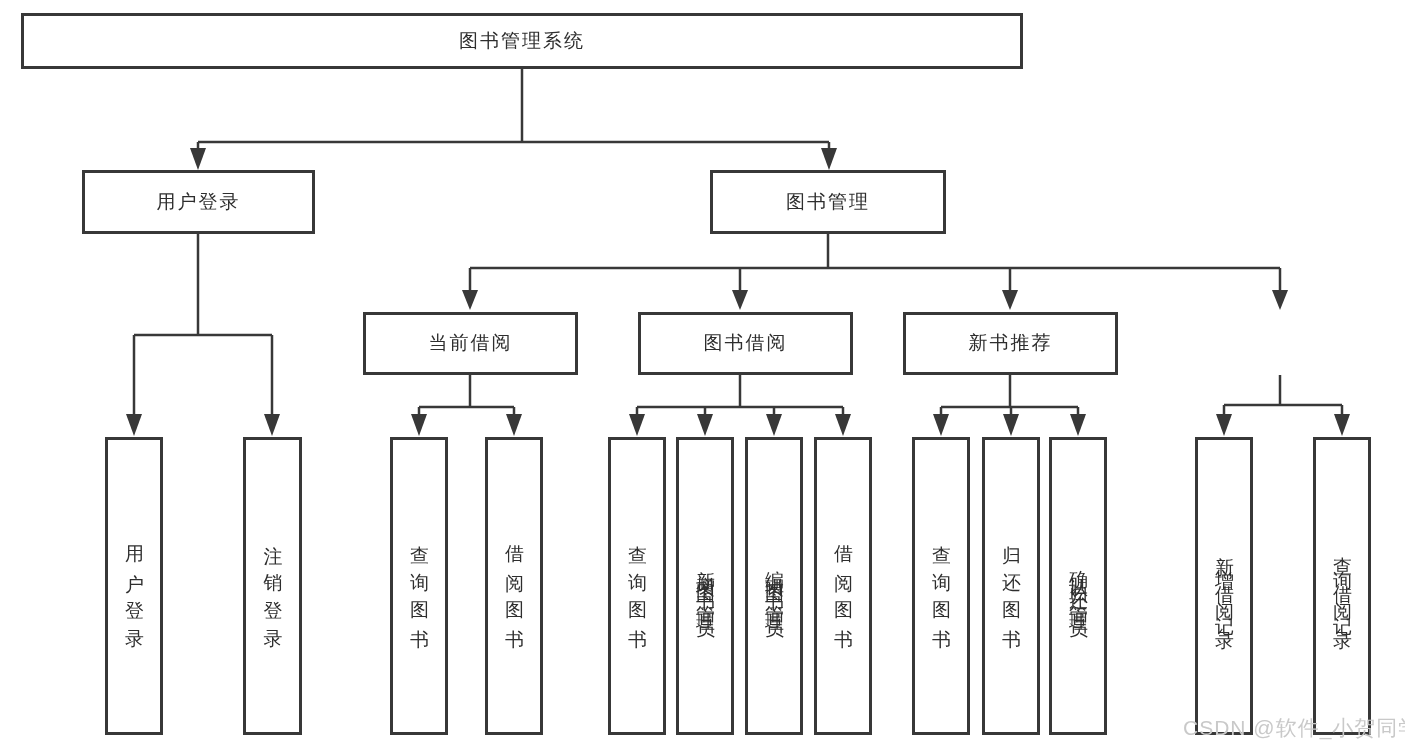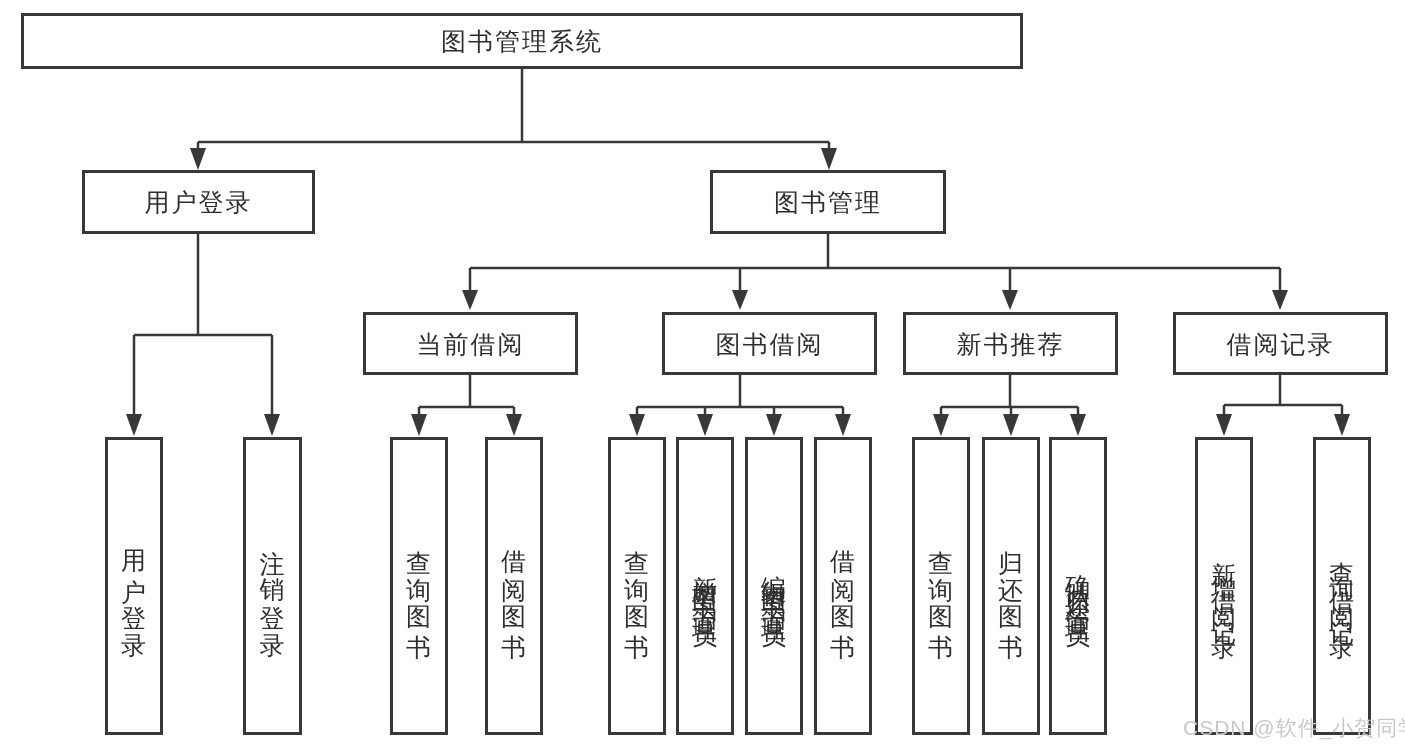--- a/index.html
+++ b/index.html
@@ -4,21 +4,21 @@
 <style>
   html,body{margin:0;padding:0;background:#ffffff;}
   #stage{
     position:relative;width:1405px;height:747px;background:#ffffff;
     font-family:"Liberation Sans",sans-serif;overflow:hidden;
   }
   #wires{position:absolute;left:0;top:0;z-index:0;}
   .box{
     position:absolute;box-sizing:border-box;border:3px solid #383838;
     background:#ffffff;display:flex;align-items:center;justify-content:center;
-    color:#2e2e2e;font-size:25px;letter-spacing:2px;z-index:1;line-height:1.2;
+    color:#2e2e2e;font-size:19px;letter-spacing:2px;z-index:1;line-height:1.2;
   }
   .vbox span{
     writing-mode:vertical-rl;text-orientation:mixed;letter-spacing:2px;
     white-space:nowrap;
   }
   .sp4 span{letter-spacing:28px;}
   .sp6 span{letter-spacing:15px;}
   .sp9 span{letter-spacing:7px;}
   .watermark{
     position:absolute;left:1183px;top:714px;z-index:2;color:#c9c9c9;
@@ -103,28 +103,25 @@
   <div class="box" style="left:82px;top:170px;width:233px;height:64px;">
     <span>用户登录</span>
   </div>
   <div class="box" style="left:710px;top:170px;width:236px;height:64px;">
     <span>图书管理</span>
   </div>
 
   <div class="box" style="left:363px;top:312px;width:215px;height:63px;">
     <span>当前借阅</span>
   </div>
-  <div class="box" style="left:662px;top:312px;width:215px;height:63px;">
+  <div class="box" style="left:638px;top:312px;width:215px;height:63px;">
     <span>图书借阅</span>
   </div>
   <div class="box" style="left:903px;top:312px;width:215px;height:63px;">
     <span>新书推荐</span>
-  </div>
-  <div class="box" style="left:1173px;top:312px;width:215px;height:63px;">
-    <span>借阅记录</span>
   </div>
 
   <div class="box vbox sp4" style="left:105px;top:437px;width:58px;height:298px;">
     <span>用户登录</span>
   </div>
   <div class="box vbox sp4" style="left:243px;top:437px;width:59px;height:298px;">
     <span>注销登录</span>
   </div>
 
   <div class="box vbox sp4" style="left:390px;top:437px;width:58px;height:298px;">

